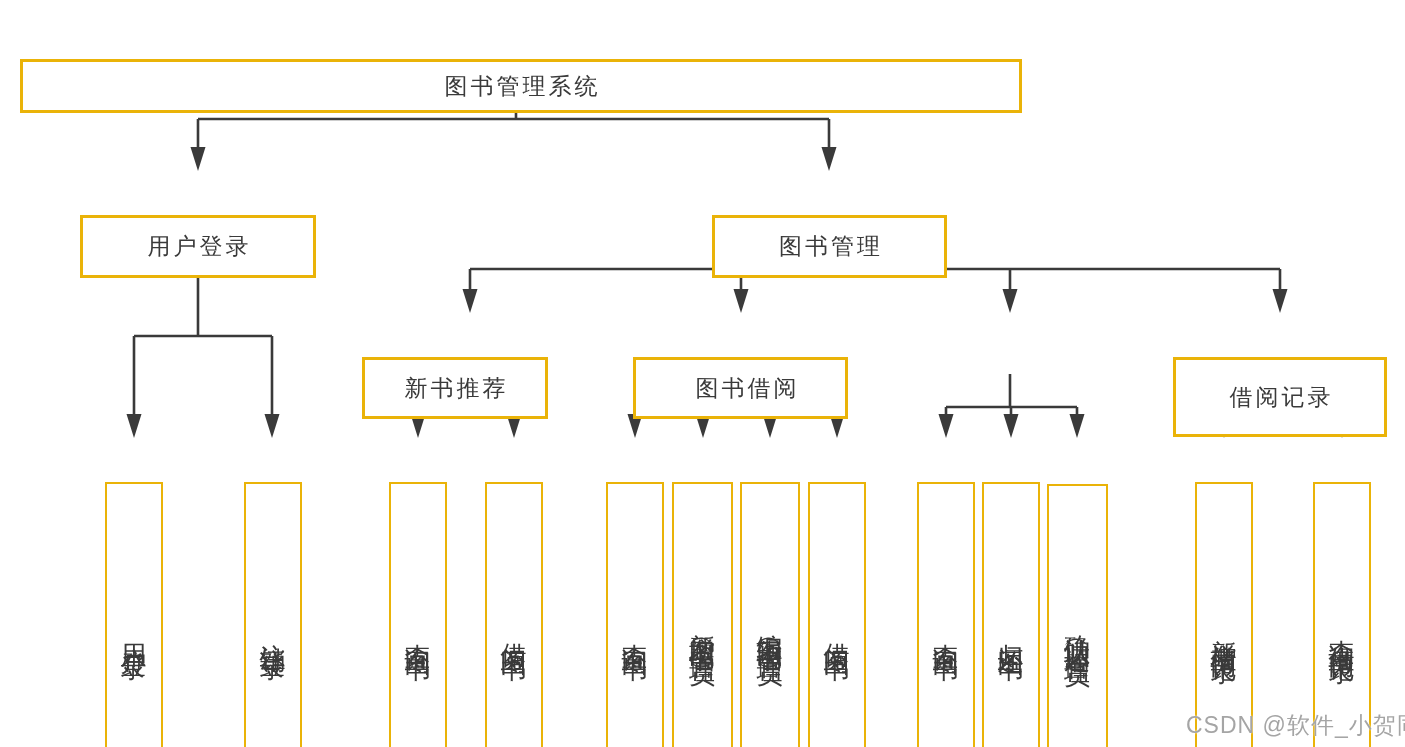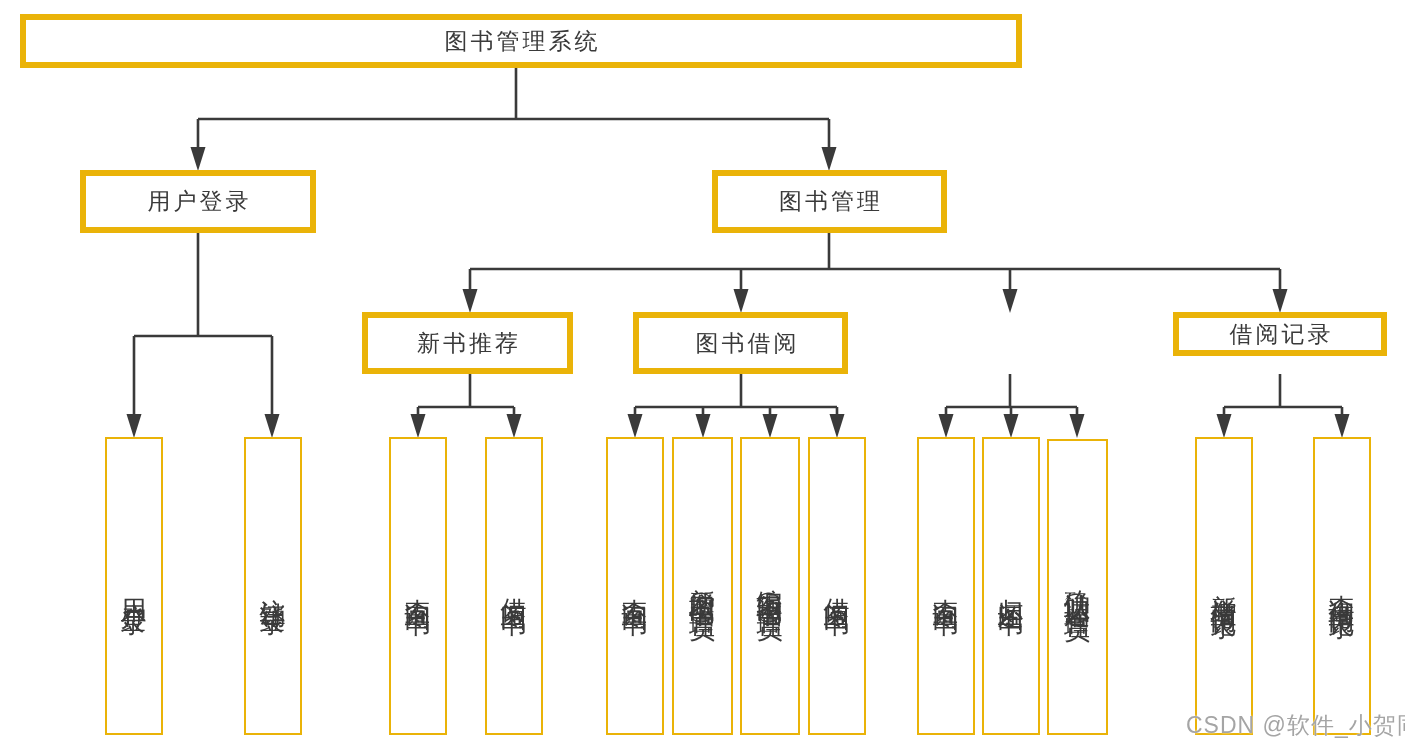--- a/index.html
+++ b/index.html
@@ -19,25 +19,26 @@
   .wires {
     position: absolute;
     left: 0;
     top: 0;
     pointer-events: none;
   }
   .box {
     position: absolute;
     box-sizing: border-box;
     background: #ffffff;
-    border: 6px solid #eab308;
+    border: 3px solid #eab308;
     display: flex;
     align-items: center;
     justify-content: center;
     text-align: center;
+    margin-top: 45px;
   }
   .h-box {
     font-size: 23px;
     letter-spacing: 3px;
     text-indent: 3px;
     white-space: nowrap;
   }
   .v-box {
     border-width: 2.5px;
   }
@@ -95,23 +96,23 @@
       <polygon points="1216.5,414 1231.5,414 1224,438"></polygon>
       <polygon points="1334.5,414 1349.5,414 1342,438"></polygon>
     </g>
   </svg>
 
   <div class="box h-box" style="left:20px; top:14px; width:1002px; height:54px;">图书管理系统</div>
 
   <div class="box h-box" style="left:80px; top:170px; width:236px; height:63px;">用户登录</div>
   <div class="box h-box" style="left:712px; top:170px; width:235px; height:63px;text-align:center;">图书管理</div>
 
-  <div class="box h-box" style="left:362px; top:312px; width:211px; height:62px;">新书推荐</div>
+  <div class="box h-box" style="left:362px; top:312px; width:186px; height:62px;">新书推荐</div>
   <div class="box h-box" style="left:633px; top:312px; width:215px; height:62px;padding-left:11px;">图书借阅</div>
-  <div class="box h-box" style="left:1173px; top:312px; width:214px; height:44px;">借阅记录</div>
+  <div class="box h-box" style="left:1173px; top:312px; width:214px; height:80px;">借阅记录</div>
 
   <div class="box v-box" style="left:105px; top:437px; width:58px; height:298px;">
     <span class="v-text">用户登录</span>
   </div>
   <div class="box v-box" style="left:244px; top:437px; width:58px; height:298px;">
     <span class="v-text">注销登录</span>
   </div>
 
   <div class="box v-box" style="left:389px; top:437px; width:58px; height:298px;">
     <span class="v-text">查询图书</span>

